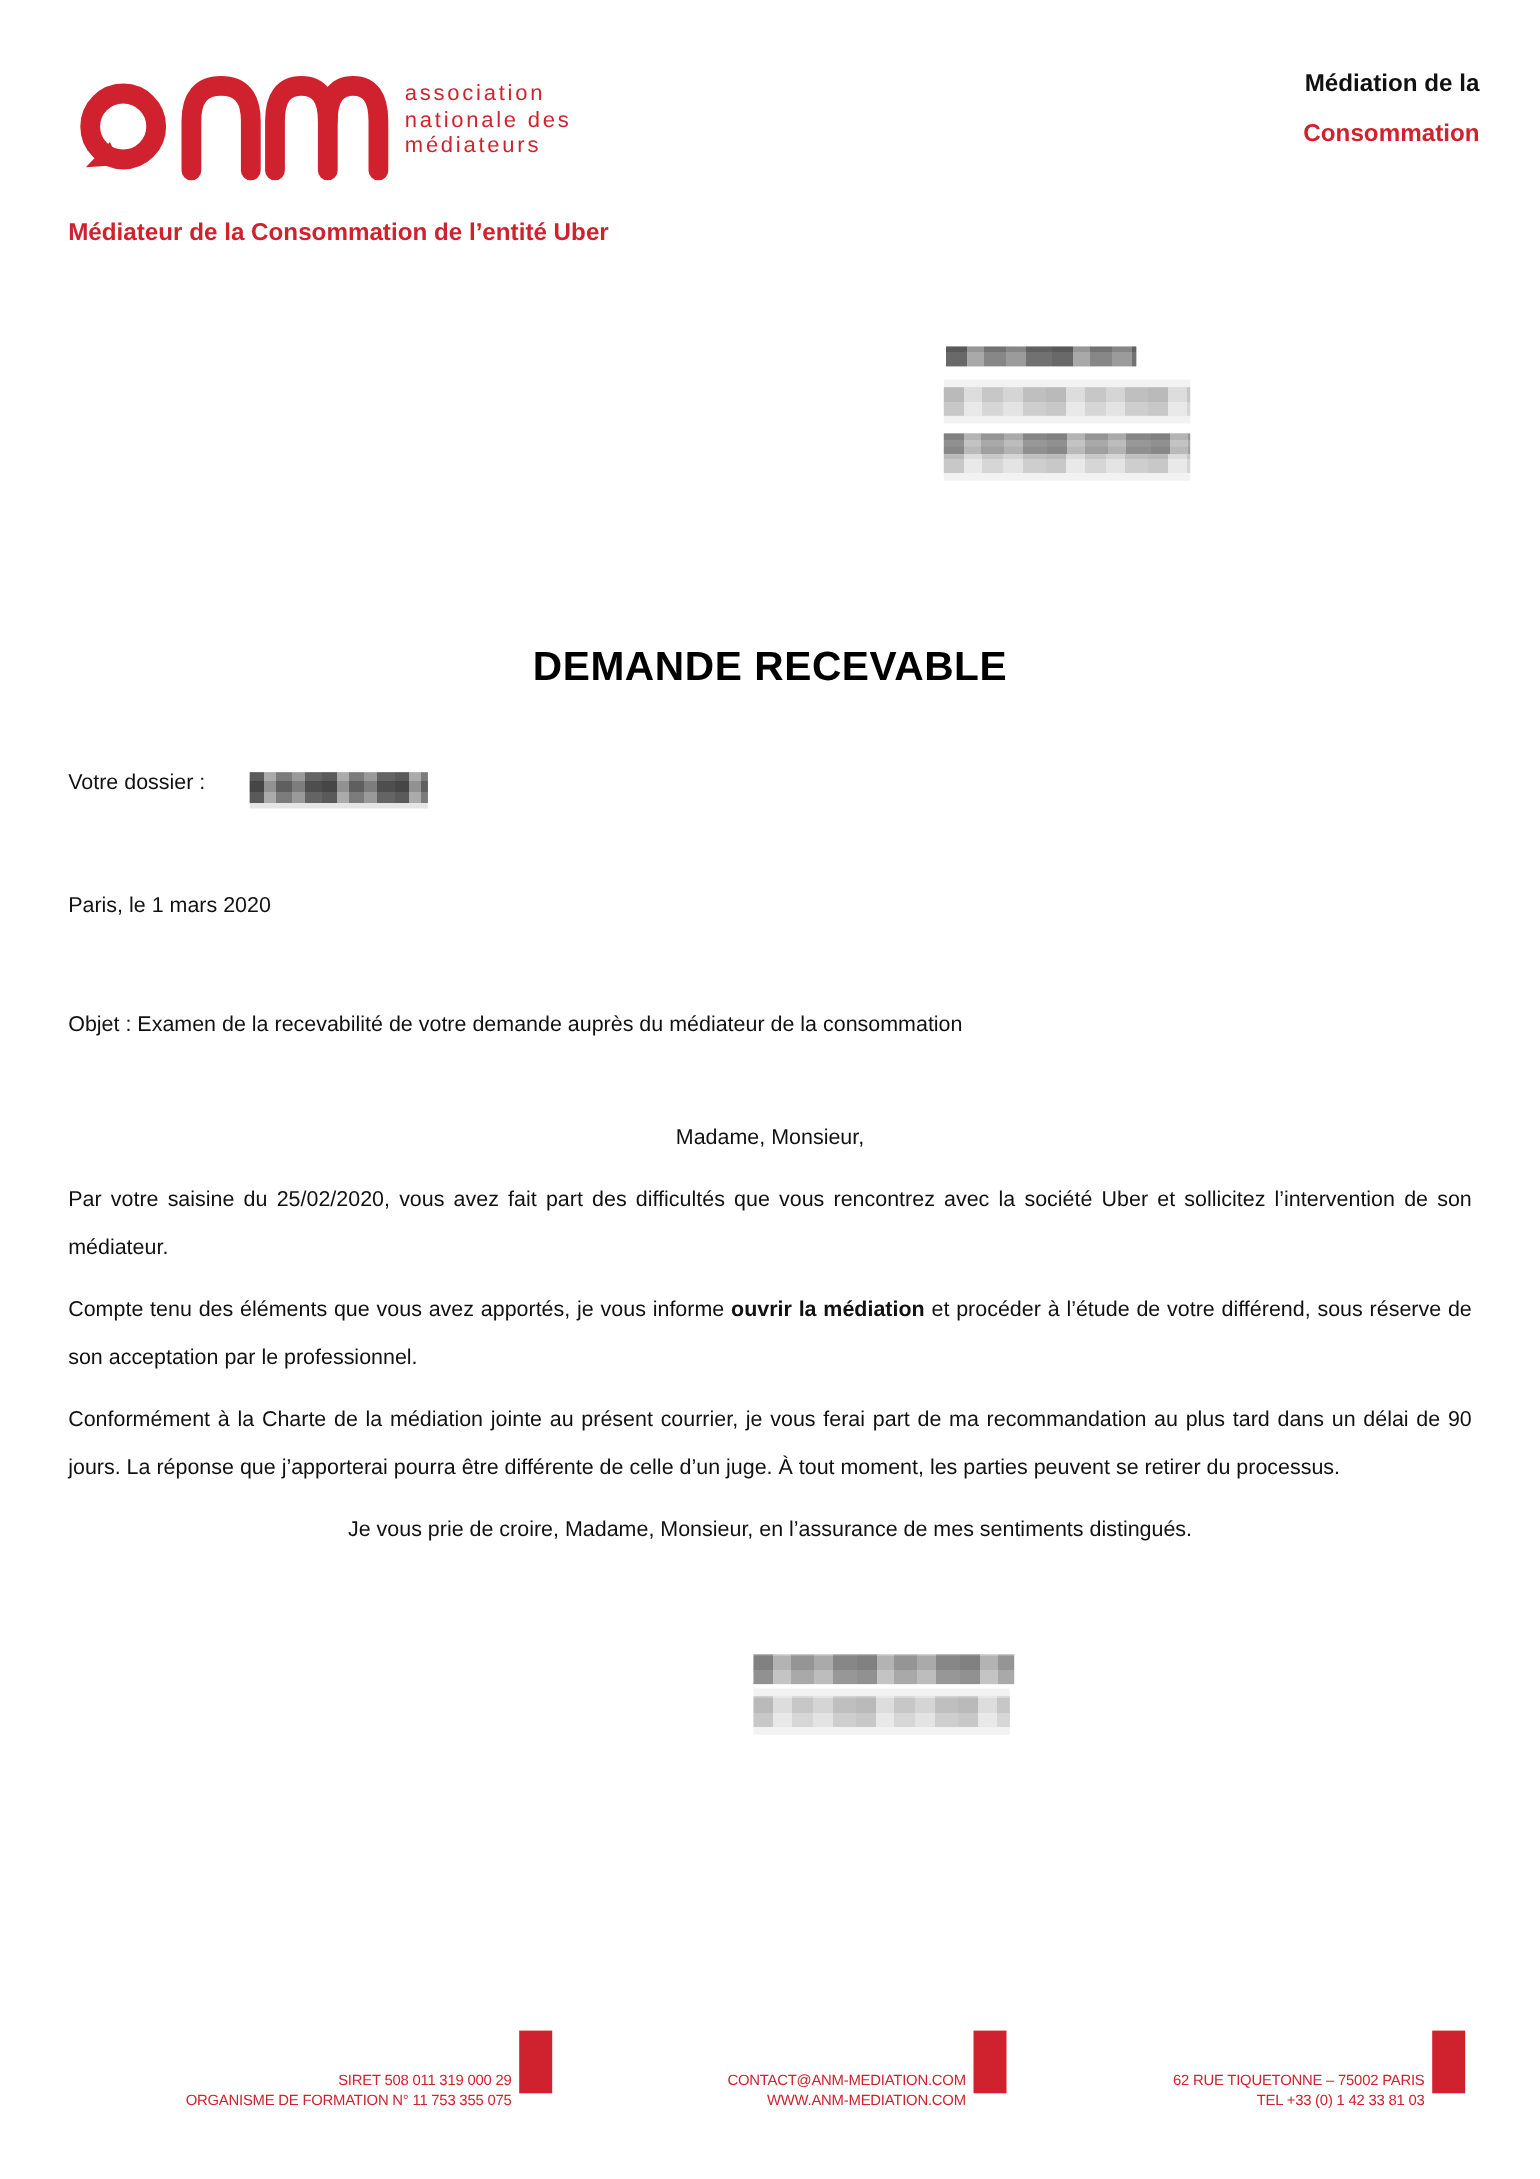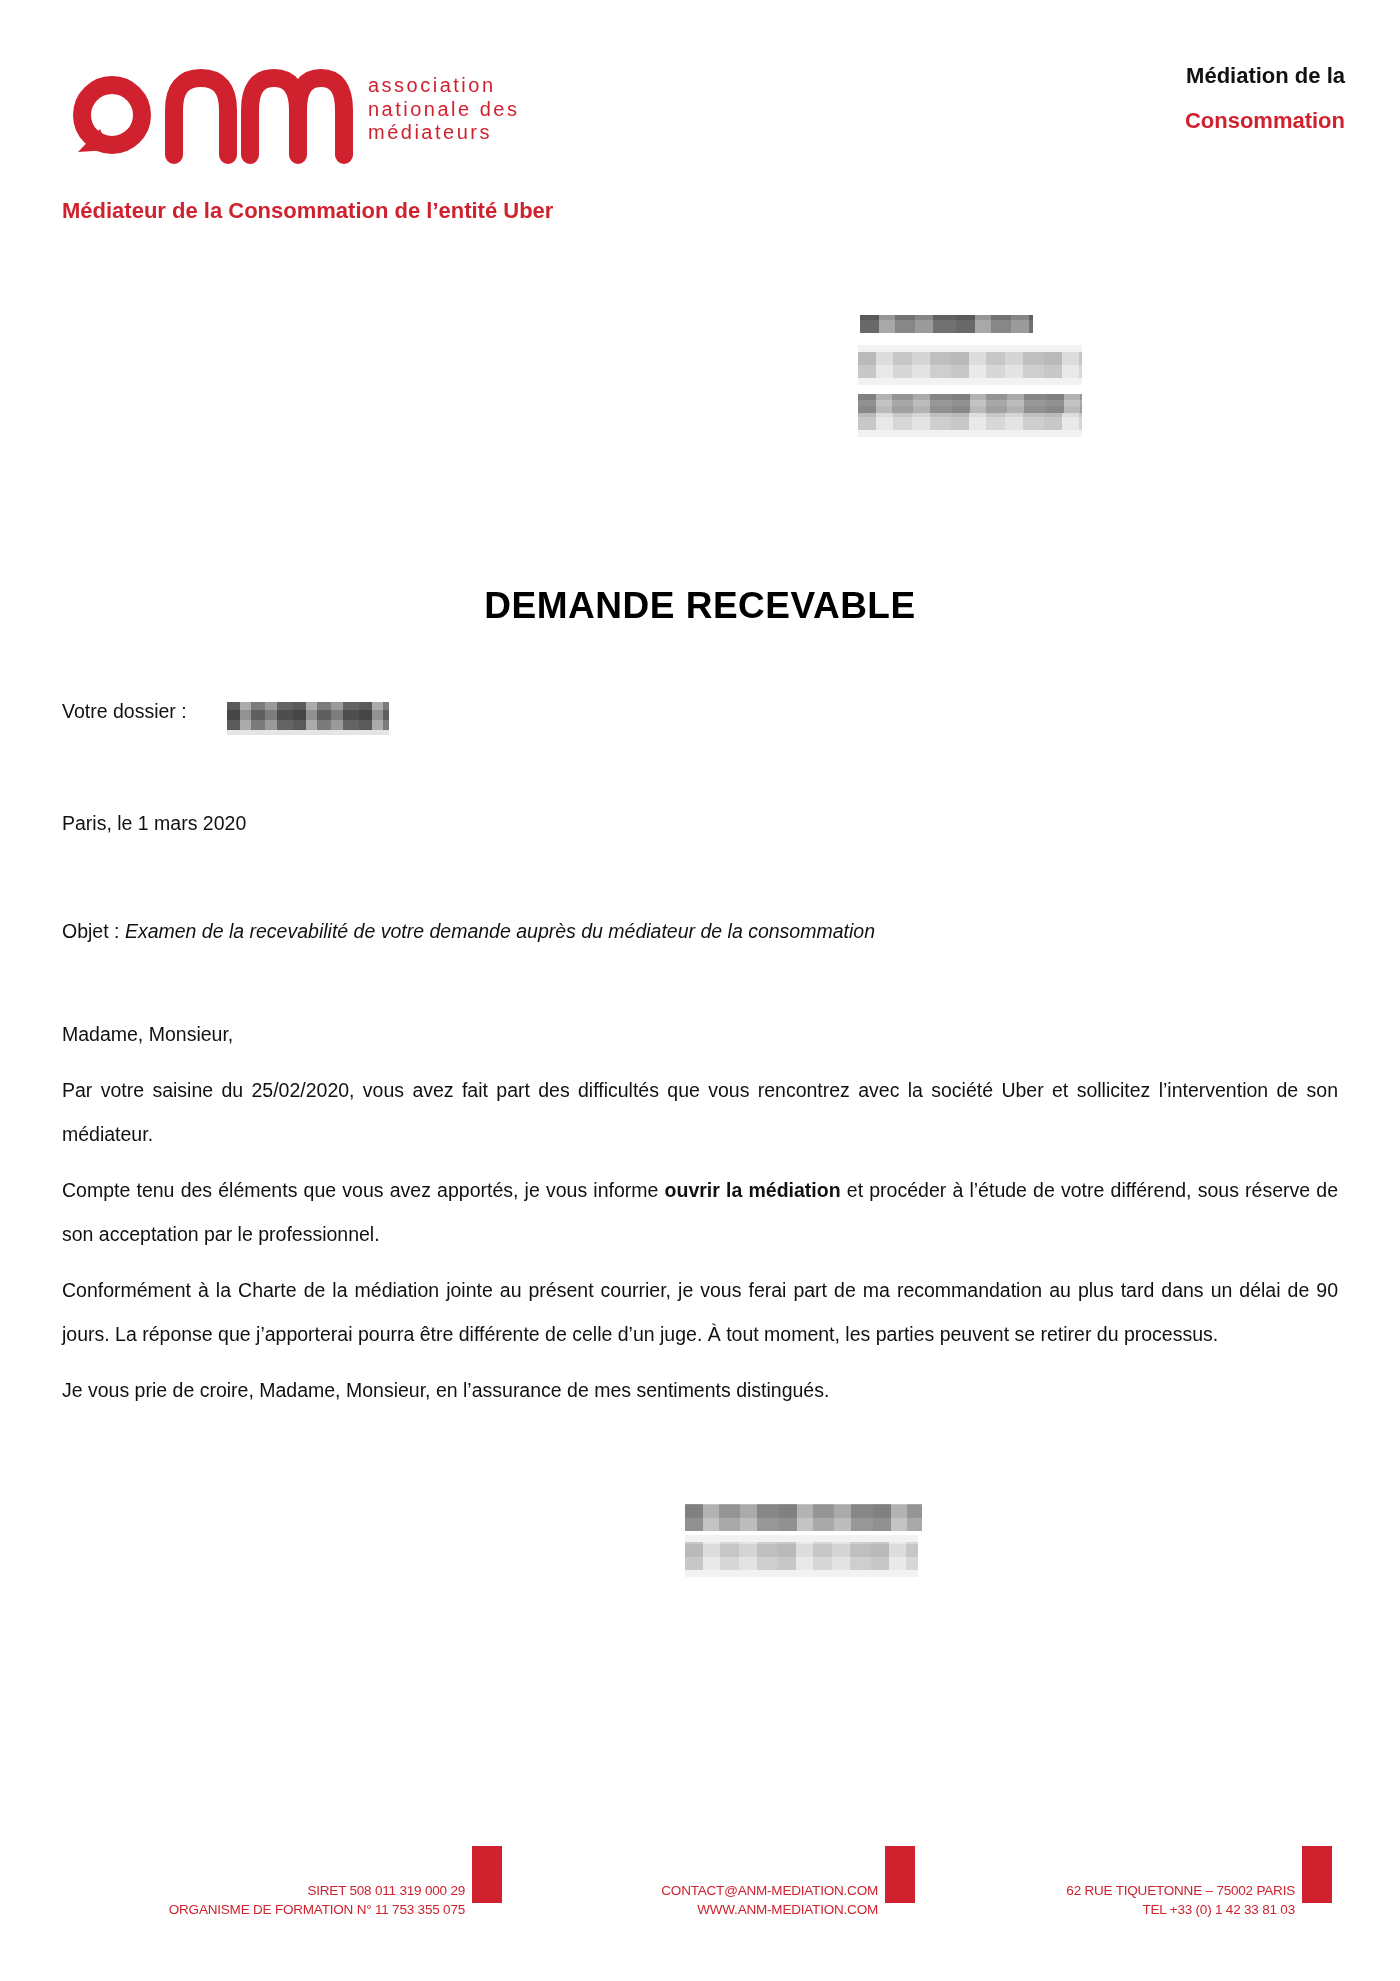--- a/index.html
+++ b/index.html
@@ -61,28 +61,28 @@
   }
 
   
   .doc-title {
     position:absolute; left:0; right:0; top:545px;
     text-align:center; font-weight:bold; font-size:37px; letter-spacing:0.5px; color:#000;margin-top:40px;
   }
   .dossier-row { position:absolute; left:62px; top:700px; font-size:19.5px; color:#111; }
   .date-line   { position:absolute; left:62px; top:812px; font-size:19.5px; color:#111;text-align:right; }
   .objet-line  { position:absolute; left:62px; top:920px; font-size:19.5px; color:#111; }
-  .objet-text  { font-style:italic; }
+  .objet-text  { }
 
   .body-text {
     position:absolute; left:62px; top:1012px; width:1276px;
     font-size:19.5px; line-height:44px; color:#111;
   }
   .body-text p { margin:0 0 12px 0; text-align:justify; }
-  .body-text p.no-justify { text-align:left; }
+  .body-text p.no-justify { text-align:center; }
   .bold { font-weight:bold; }
 
   
   .footer-col {
     position:absolute; top:1845px;
     text-align:right; color:#d0222e;
     font-size:13.5px; line-height:19px; letter-spacing:-0.2px; white-space:nowrap;margin-top:36px;
   }
   .footer-square {
     position:absolute; top:1846px; width:30px; height:57px; background:#d0222e;

